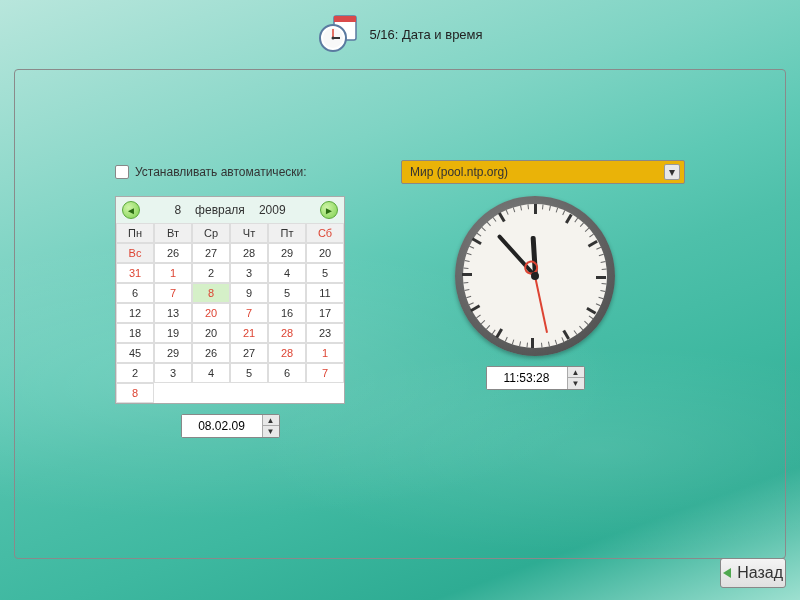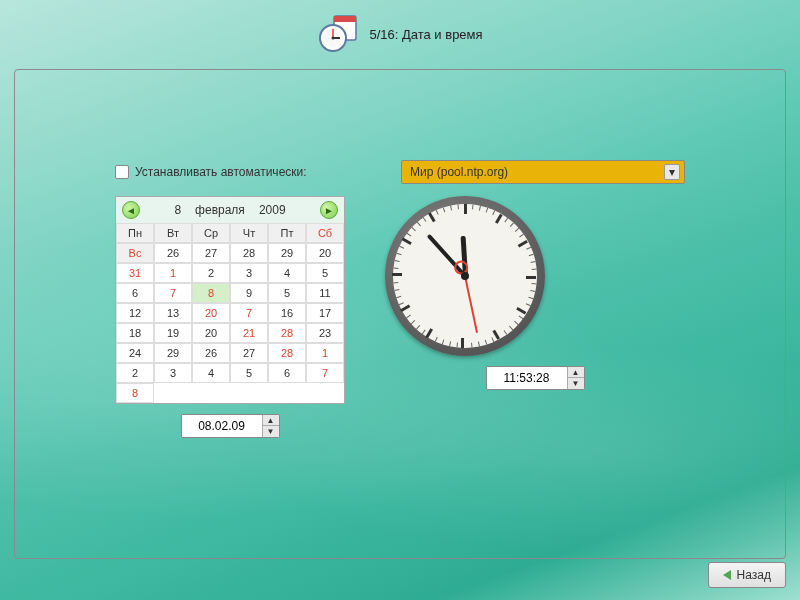--- a/index.html
+++ b/index.html
@@ -90,21 +90,21 @@
 .spinner input {
   border: none; padding: 3px 10px; width: 80px; font-size: 12px; text-align: center;
   outline: none;
 }
 .spinner-btns { display: flex; flex-direction: column; border-left: 1px solid #aaa; }
 .spinner-btns div {
   width: 16px; height: 11px; background: #e8e8e8;
   display: flex; align-items: center; justify-content: center; font-size: 8px;
 }
 .spinner-btns div:first-child { border-bottom: 1px solid #aaa; }
-.clock-col { flex: 1; display: flex; flex-direction: column; }
+.clock-col { flex: 1; display: flex; flex-direction: column; align-items: center; }
 .clock {
   width: 160px; height: 160px; border-radius: 50%;
   background: radial-gradient(circle at 40% 35%, #888, #444);
   padding: 8px; position: relative;
   box-shadow: 0 2px 4px rgba(0,0,0,0.3);
 }
 .clock-face {
   width: 100%; height: 100%; border-radius: 50%;
   background: #f5f3ee; position: relative;
 }
@@ -123,24 +123,24 @@
 .center-dot {
   position: absolute; left: 50%; top: 50%; width: 8px; height: 8px;
   background: #222; border-radius: 50%; transform: translate(-50%,-50%);
 }
 .footer {
   position: absolute; bottom: 12px; right: 14px;
   display: flex; gap: 8px;
 }
 .btn {
   display: flex; align-items: center; gap: 6px;
-  padding: 5px 14px;
+  padding: 5px 2px;
   background: linear-gradient(#f4f4f4, #e0e0e0);
   border: 1px solid #888; border-radius: 3px;
-  font-size: 12px;
+  font-size: 16px;
 }
 .btn.primary { border: 2px solid #666; }
 .arrow-icon {
   width: 0; height: 0; border-top: 5px solid transparent; border-bottom: 5px solid transparent;
 }
 .arrow-left { border-right: 8px solid #4fa84f; }
 .arrow-right { border-left: 8px solid #4fa84f; }
 .cal-spinner-wrap, .time-spinner-wrap { text-align: center; }
 </style>
 </head>
@@ -223,21 +223,21 @@
             <div class="cal-cell weekend">20</div>
             <div class="cal-cell weekend">7</div>
             <div class="cal-cell">16</div>
             <div class="cal-cell">17</div>
             <div class="cal-cell">18</div>
             <div class="cal-cell">19</div>
             <div class="cal-cell">20</div>
             <div class="cal-cell weekend">21</div>
             <div class="cal-cell weekend">28</div>
             <div class="cal-cell">23</div>
-            <div class="cal-cell">24</div>
+            <div class="cal-cell">45</div>
             <div class="cal-cell">29</div>
             <div class="cal-cell">26</div>
             <div class="cal-cell">27</div>
             <div class="cal-cell weekend">28</div>
             <div class="cal-cell weekend">1</div>
             <div class="cal-cell">2</div>
             <div class="cal-cell">3</div>
             <div class="cal-cell">4</div>
             <div class="cal-cell">5</div>
             <div class="cal-cell">6</div>

